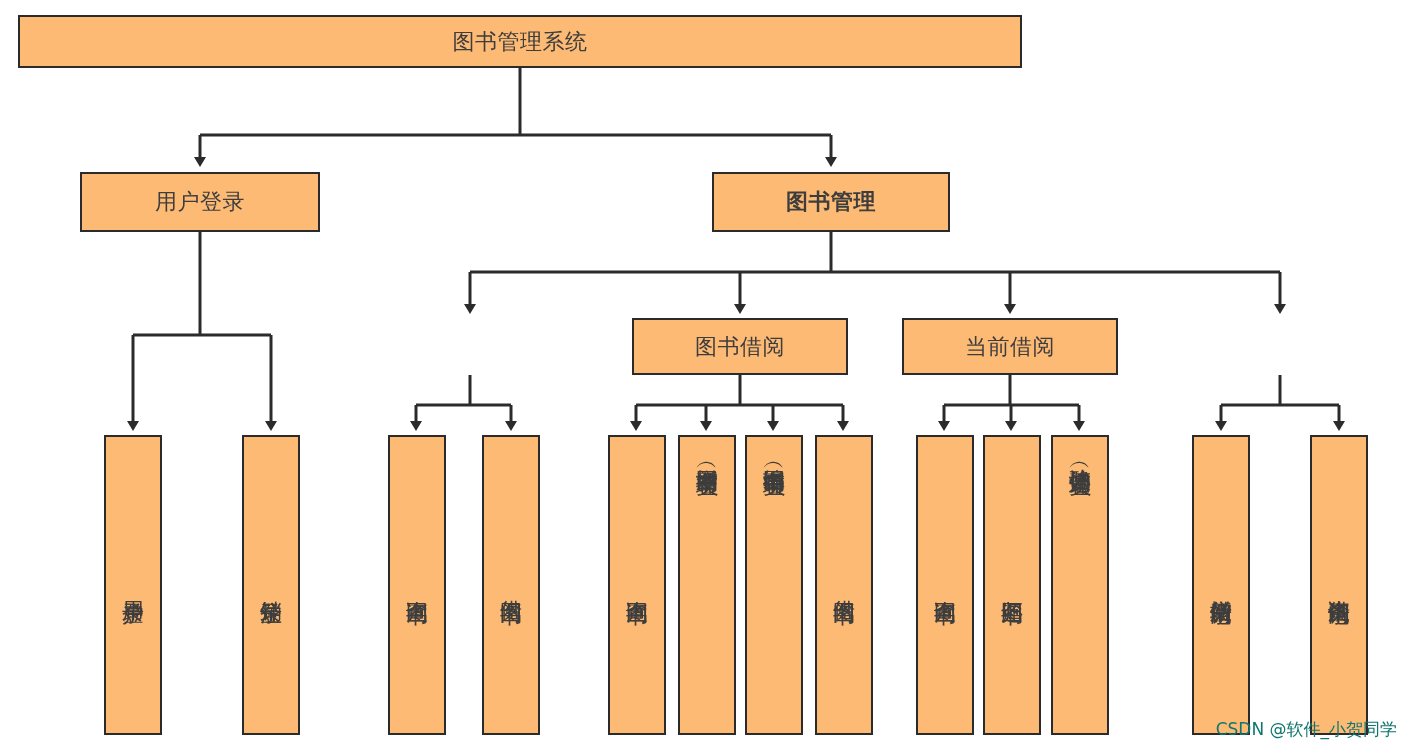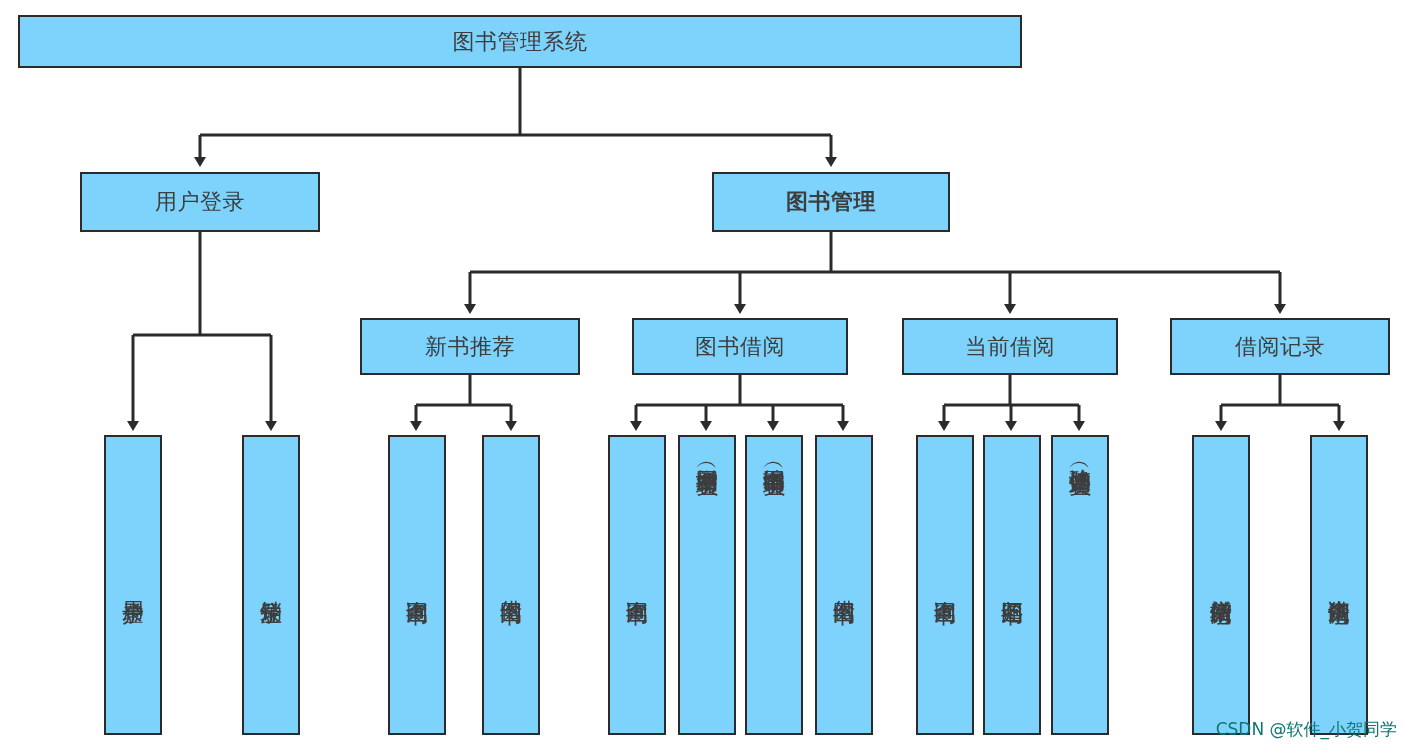--- a/index.html
+++ b/index.html
@@ -20,21 +20,21 @@
   #edges {
     position: absolute;
     left: 0;
     top: 0;
     width: 1405px;
     height: 747px;
   }
   .node {
     position: absolute;
     box-sizing: border-box;
-    background: #7dd3fc;
+    background: #fdba74;
     border: 2px solid #2b2b2b;
     display: flex;
     align-items: center;
     justify-content: center;
     color: #3a3a3a;
     z-index: 2;
   }
   .node-label {
     display: block;
     text-align: center;
@@ -132,31 +132,25 @@
     <span class="node-label">图书管理系统</span>
   </div>
 
   <div class="node horiz" style="left:80px; top:172px; width:240px; height:60px;">
     <span class="node-label">用户登录</span>
   </div>
   <div class="node horiz" style="left:712px; top:172px; width:238px; height:60px;font-weight:bold;">
     <span class="node-label">图书管理</span>
   </div>
 
-  <div class="node horiz" style="left:360px; top:318px; width:220px; height:57px;">
-    <span class="node-label">新书推荐</span>
-  </div>
   <div class="node horiz" style="left:902px; top:318px; width:216px; height:57px;">
     <span class="node-label">当前借阅</span>
   </div>
   <div class="node horiz" style="left:632px; top:318px; width:216px; height:57px;">
     <span class="node-label">图书借阅</span>
-  </div>
-  <div class="node horiz" style="left:1170px; top:318px; width:220px; height:57px;">
-    <span class="node-label">借阅记录</span>
   </div>
 
   <div class="node vert center-v" style="left:104px; top:435px; width:58px; height:300px;">
     <span class="node-label">用户登录</span>
   </div>
   <div class="node vert center-v" style="left:242px; top:435px; width:58px; height:300px;">
     <span class="node-label">注销登录</span>
   </div>
 
   <div class="node vert center-v" style="left:388px; top:435px; width:58px; height:300px;">

